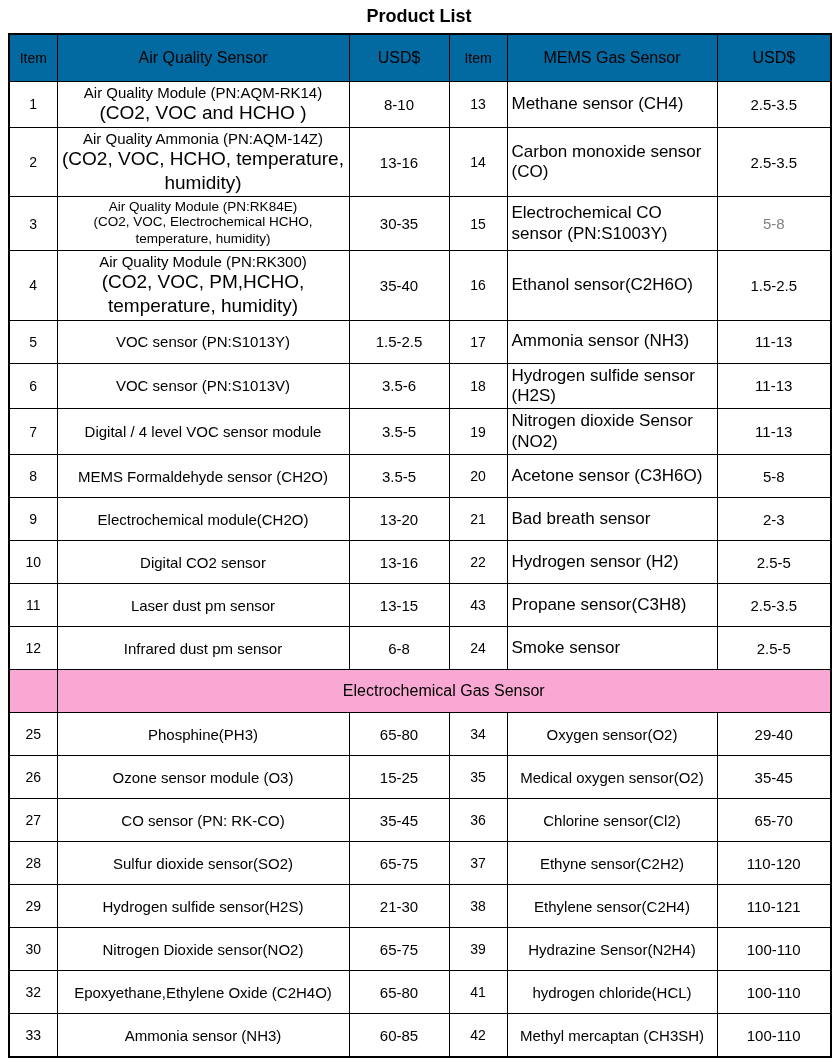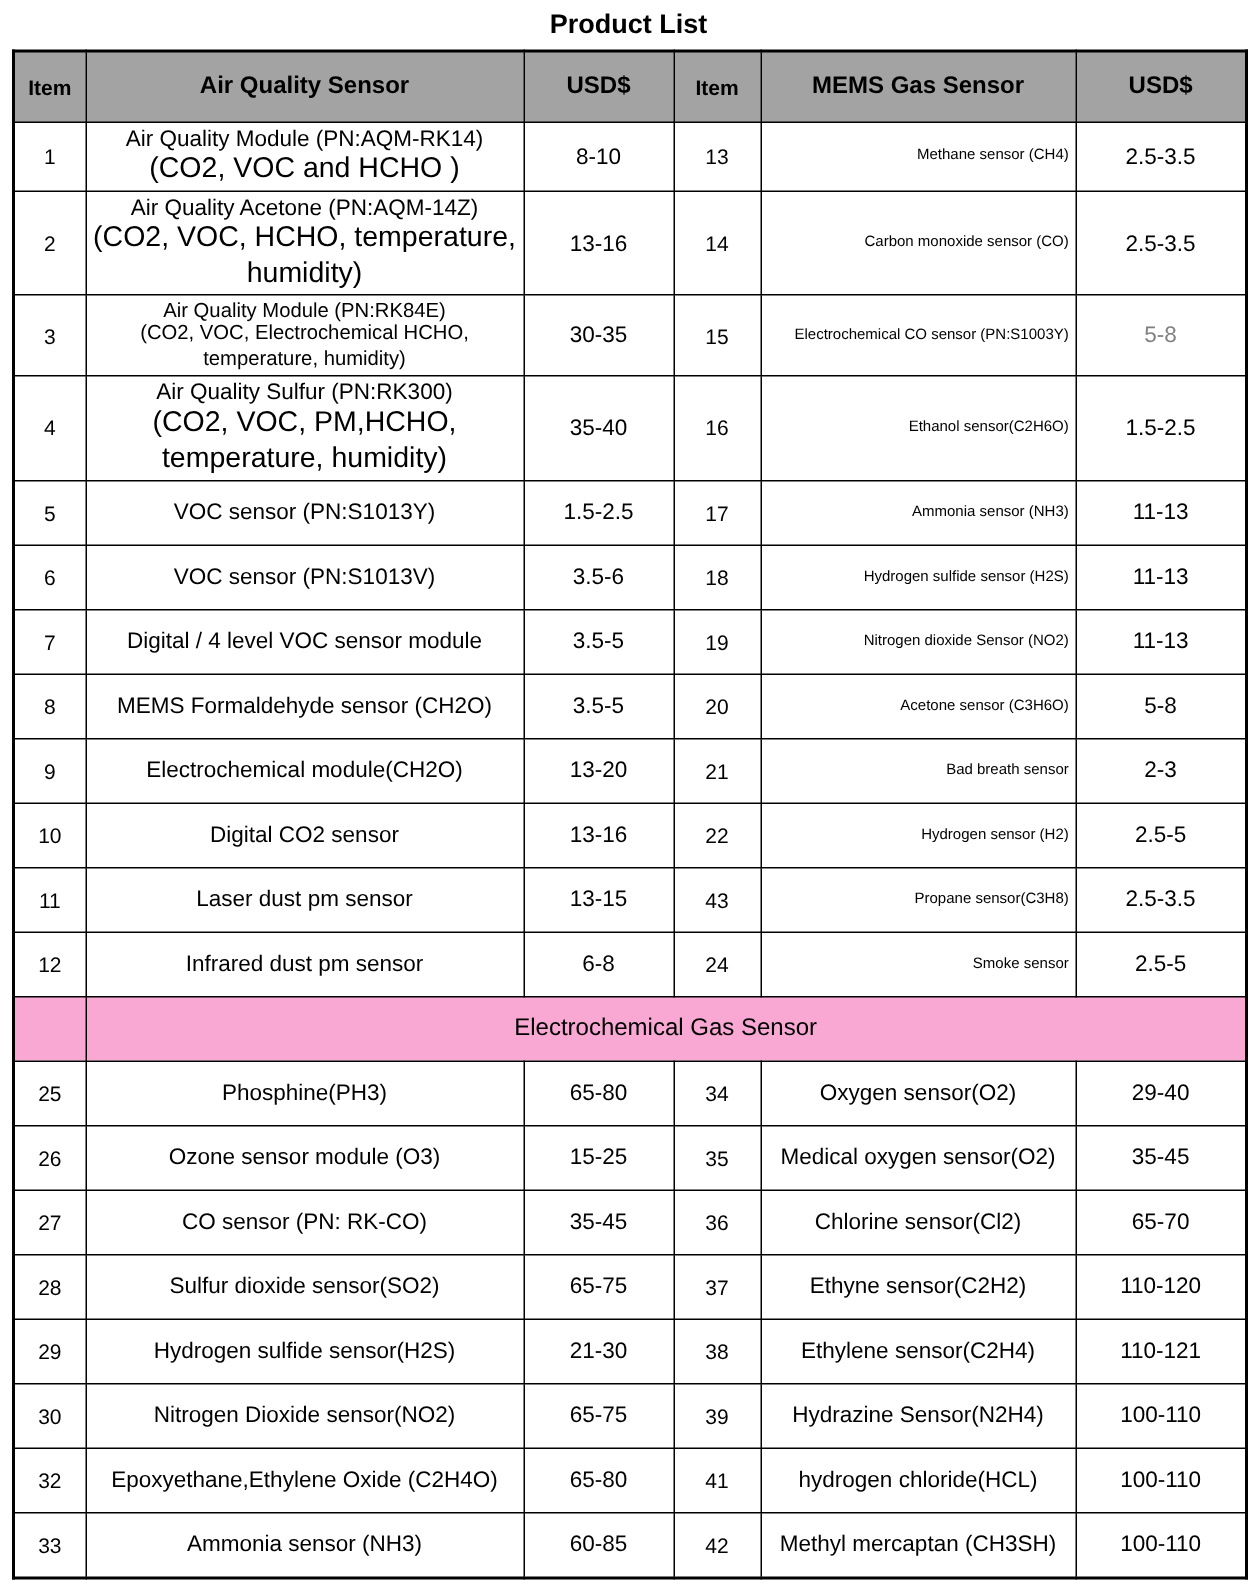--- a/index.html
+++ b/index.html
@@ -36,22 +36,22 @@
   col.c-price-r { width: 114px; }
 
   th, td {
     border: 1px solid #000000;
     padding: 2px 4px;
     vertical-align: middle;
     font-size: 15px;
     overflow-wrap: break-word;
   }
   thead th {
-    background: #a3a3a3;
-    font-weight: bold;
+    background: #0369a1;
+    font-weight: normal;
     font-size: 16px;
     height: 42px;
     text-align: center;
   }
   thead th.item-cell { font-size: 14px; }
 
   tbody td { height: 38px; }
 
   .item-cell  { text-align: center; font-size: 14px; }
   .name-cell  { text-align: center; }
@@ -59,22 +59,22 @@
   .price-cell.muted { color: #808080; }
 
   .name-cell .sub {
     font-size: 19px;
     line-height: 1.25;
   }
   .name-cell.small { font-size: 13.5px; }
   .name-cell.small .sub { font-size: 13.5px; }
 
   tbody.top-rows td.right-name {
-    text-align: right;
-    font-size: 10px;
+    text-align: left;
+    font-size: 17px;
     line-height: 1.2;
   }
   tbody.bottom-rows td.right-name { text-align: center; }
 
   tr.section-header-row td {
     background: #f9a8d4;
     height: 38px;
   }
   tr.section-header-row td.section-title-cell {
     text-align: center;
@@ -115,21 +115,21 @@
             <div class="sub">(CO2, VOC and HCHO )</div>
           </td>
           <td class="price-cell">8-10</td>
           <td class="item-cell">13</td>
           <td class="name-cell right-name">Methane sensor (CH4)</td>
           <td class="price-cell">2.5-3.5</td>
         </tr>
         <tr>
           <td class="item-cell">2</td>
           <td class="name-cell">
-            <div class="main">Air Quality Acetone (PN:AQM-14Z)</div>
+            <div class="main">Air Quality Ammonia (PN:AQM-14Z)</div>
             <div class="sub">(CO2, VOC, HCHO, temperature, humidity)</div>
           </td>
           <td class="price-cell">13-16</td>
           <td class="item-cell">14</td>
           <td class="name-cell right-name">Carbon monoxide sensor (CO)</td>
           <td class="price-cell">2.5-3.5</td>
         </tr>
         <tr>
           <td class="item-cell">3</td>
           <td class="name-cell small">
@@ -137,21 +137,21 @@
             <div class="sub">(CO2, VOC, Electrochemical HCHO, temperature, humidity)</div>
           </td>
           <td class="price-cell">30-35</td>
           <td class="item-cell">15</td>
           <td class="name-cell right-name">Electrochemical CO sensor (PN:S1003Y)</td>
           <td class="price-cell muted">5-8</td>
         </tr>
         <tr>
           <td class="item-cell">4</td>
           <td class="name-cell">
-            <div class="main">Air Quality Sulfur (PN:RK300)</div>
+            <div class="main">Air Quality Module (PN:RK300)</div>
             <div class="sub">(CO2, VOC, PM,HCHO, temperature, humidity)</div>
           </td>
           <td class="price-cell">35-40</td>
           <td class="item-cell">16</td>
           <td class="name-cell right-name">Ethanol sensor(C2H6O)</td>
           <td class="price-cell">1.5-2.5</td>
         </tr>
         <tr>
           <td class="item-cell">5</td>
           <td class="name-cell">

